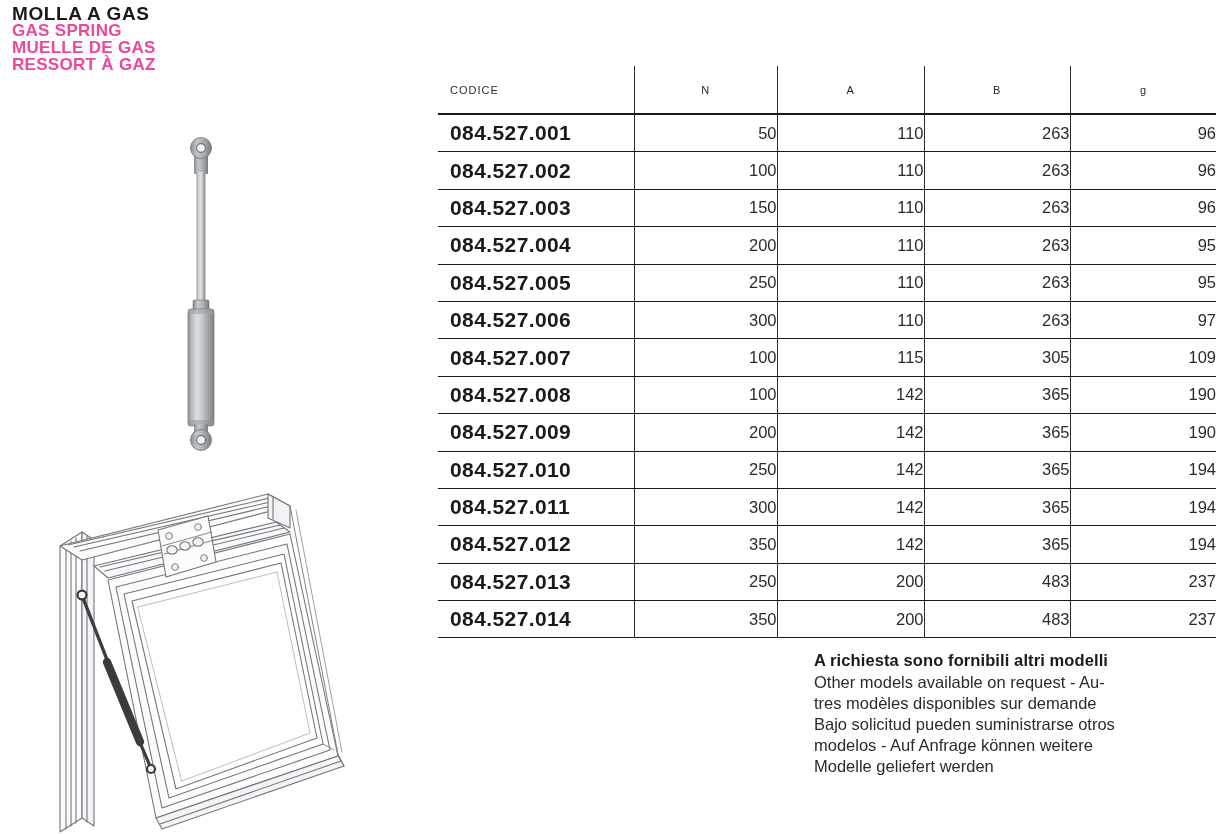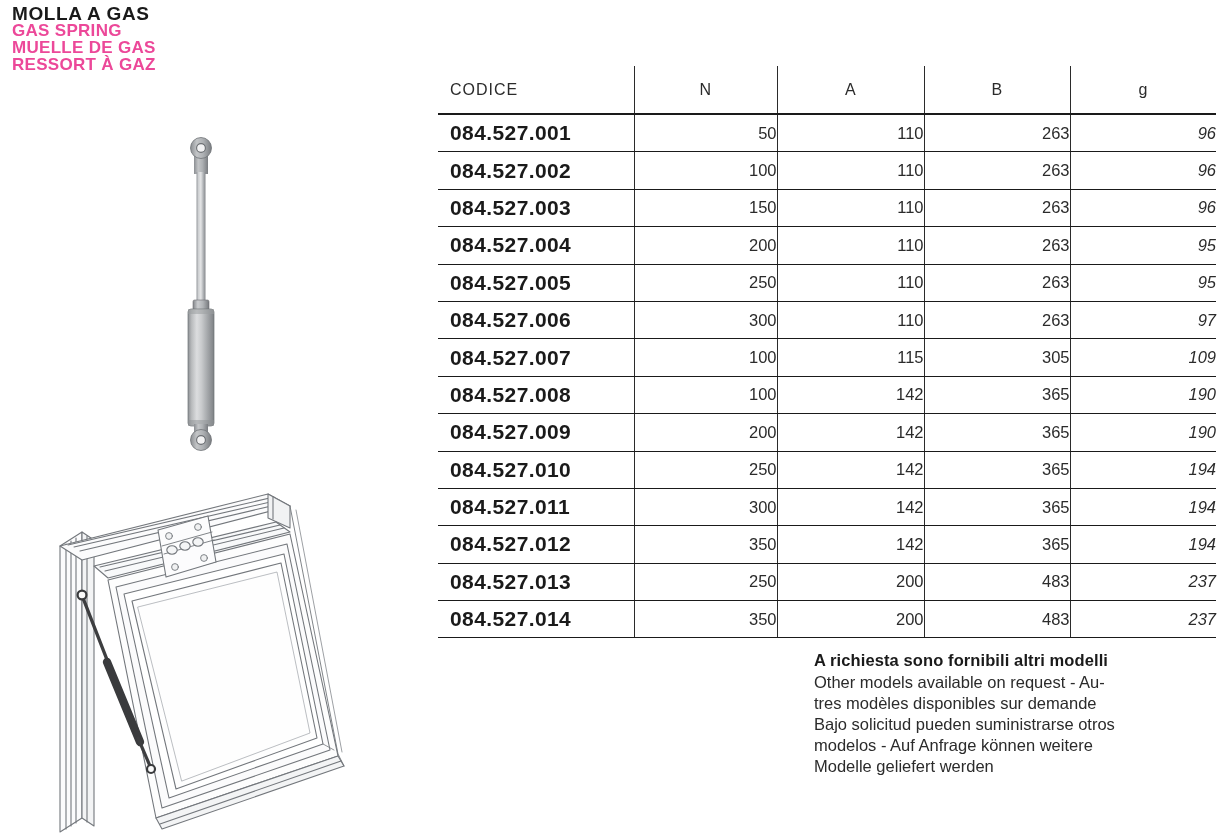--- a/index.html
+++ b/index.html
@@ -75,21 +75,21 @@
   table.spec col.c-g    { width: 146px; }
 
   table.spec th,
   table.spec td {
     padding: 0;
     margin: 0;
   }
   table.spec thead th {
     height: 47px;
     vertical-align: middle;
-    font-size: 16px;
+    font-size: 11px;
     font-weight: 400;
     letter-spacing: 0.5px;
     color: #2b2b2b;
     border-bottom: 2.2px solid #1a1a1a;
     border-right: 1px solid #2b2b2b;
   }
   table.spec thead th.th-code {
     text-align: left;
     padding-left: 12px;
     letter-spacing: 1px;
@@ -107,21 +107,21 @@
   }
   table.spec tbody td.cell-code {
     text-align: left;
     padding-left: 12px;
     font-size: 21px;
     font-weight: bold;
     letter-spacing: 0.4px;
     color: #1a1a1a;
   }
   table.spec tbody td.cell-num { text-align: right; }
-  table.spec tbody td.cell-last { border-right: none; font-style: italic; }
+  table.spec tbody td.cell-last { border-right: none; }
 
   
   #footer-note {
     position: absolute;
     left: 814px;
     top: 650px;
     width: 362px;
   }
   .note-head {
     font-size: 16.5px;

